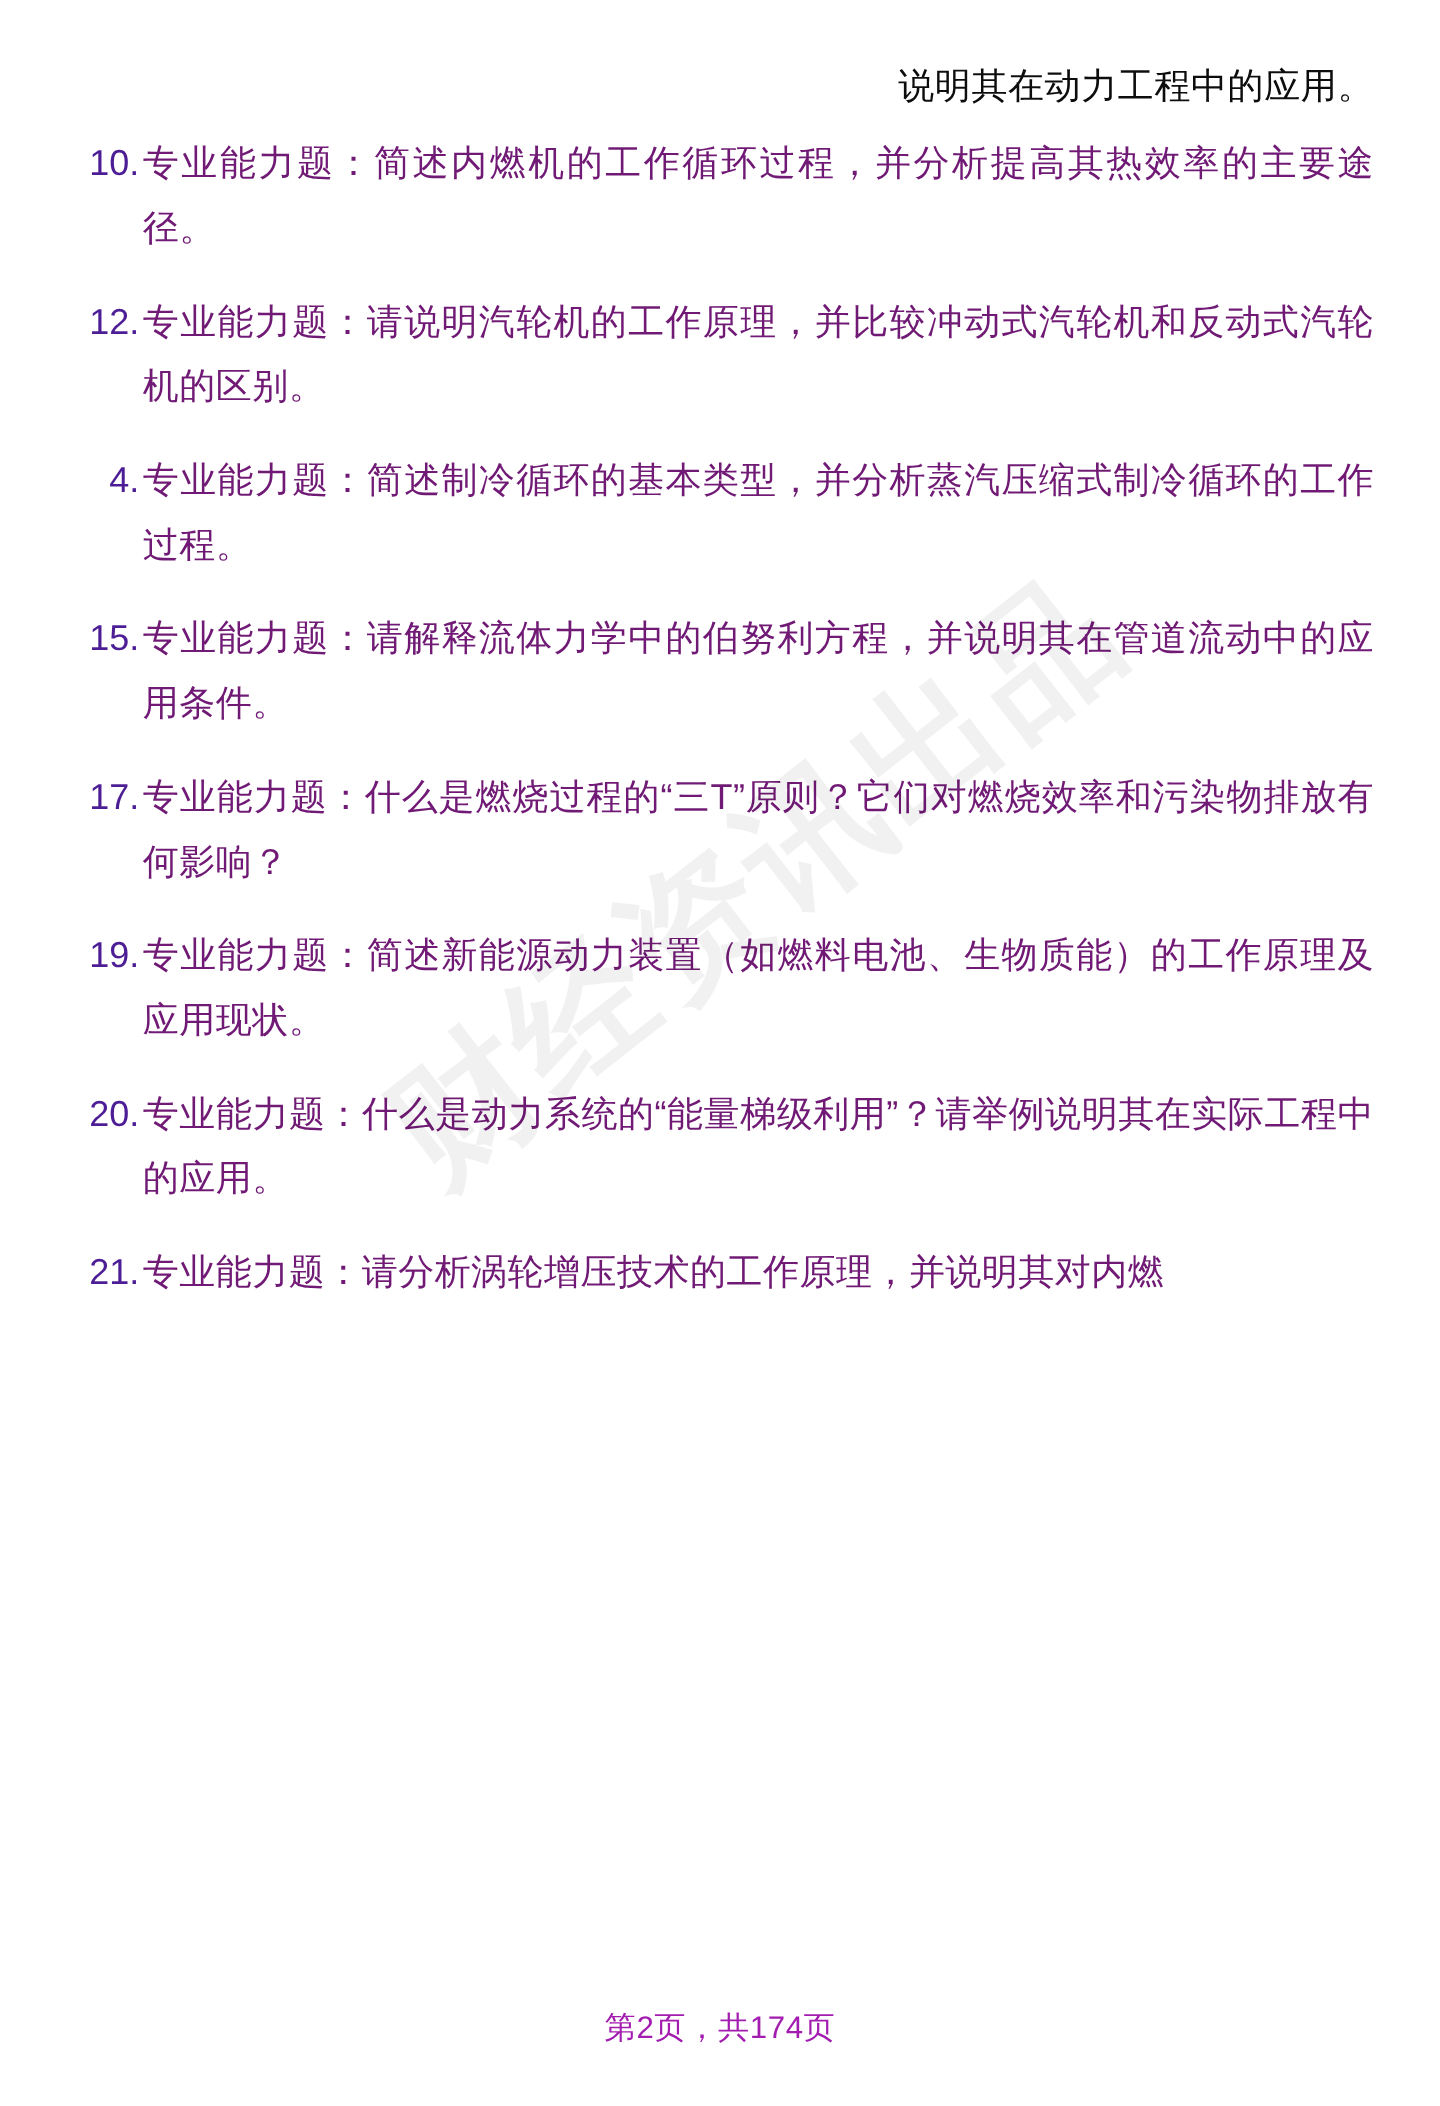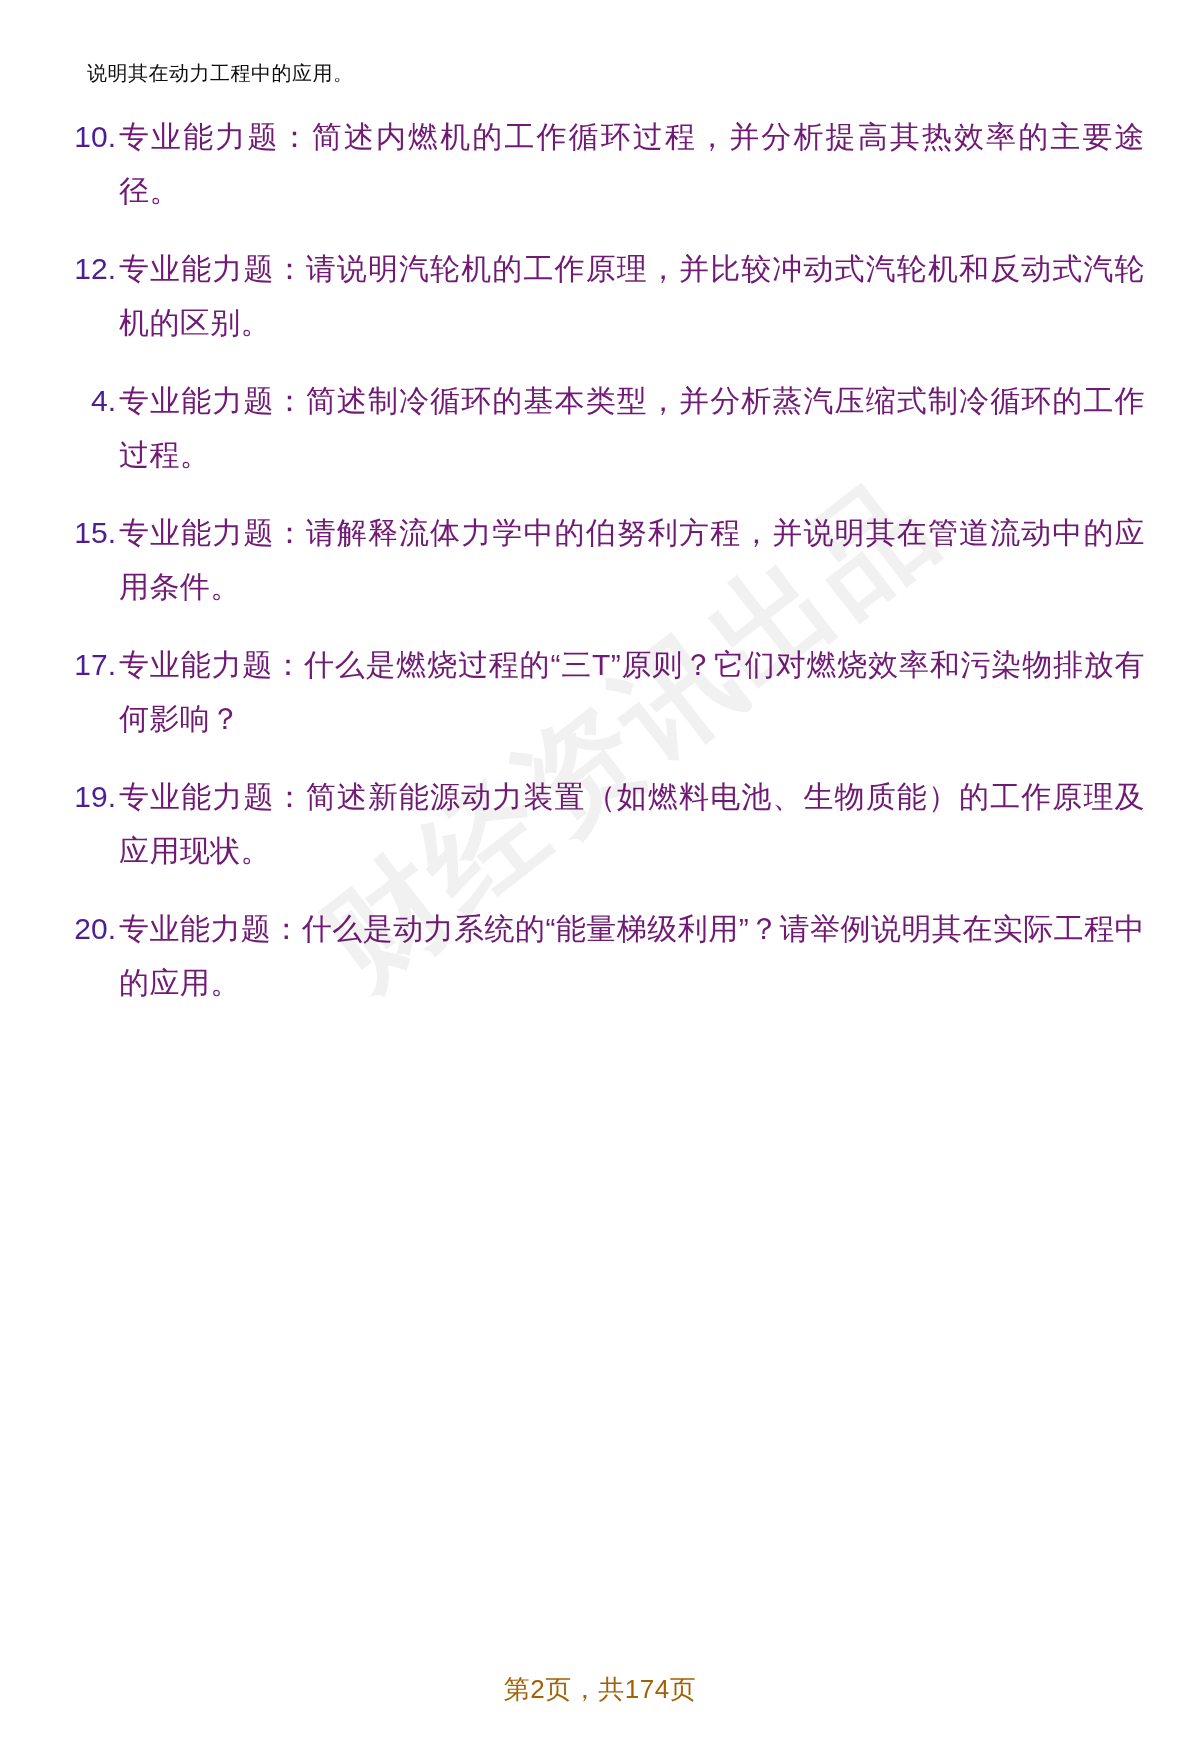--- a/index.html
+++ b/index.html
@@ -16,25 +16,26 @@
     overflow: hidden;
     box-sizing: border-box;
   }
   .content {
     position: absolute;
     left: 55px;
     top: 46px;
     width: 1090px;
   }
   .continued-line {
-    font-size: 20px;
+    font-size: 30px;
     line-height: 54px;
     color: #0d0d0d;
     margin: 0 0 10px 32px;
     letter-spacing: 0.5px;
+    text-align: right;
   }
   .item {
     display: flex;
     align-items: flex-start;
     margin-bottom: 24px;
   }
   .item-num {
     flex: 0 0 auto;
     width: 64px;
     text-align: right;
@@ -77,21 +78,21 @@
     letter-spacing: 4px;
     font-family: "Liberation Sans", "DejaVu Sans", sans-serif;
   }
   .footer {
     position: absolute;
     left: 0;
     right: 0;
     bottom: 48px;
     text-align: center;
     font-size: 26px;
-    color: #a16207;
+    color: #a21caf;
     letter-spacing: 0.5px;
   }
 </style>
 </head>
 <body>
 
 <div class="page">
 
   <div class="watermark">
     <span>财经资讯出品</span>
@@ -133,18 +134,22 @@
     <div class="item">
       <div class="item-num">19.</div>
       <div class="item-text">专业能力题：简述新能源动力装置（如燃料电池、生物质能）的工作原理及应用现状。</div>
     </div>
 
     <div class="item">
       <div class="item-num">20.</div>
       <div class="item-text">专业能力题：什么是动力系统的“能量梯级利用”？请举例说明其在实际工程中的应用。</div>
     </div>
 
+    <div class="item">
+      <div class="item-num">21.</div>
+      <div class="item-text">专业能力题：请分析涡轮增压技术的工作原理，并说明其对内燃</div>
+    </div>
 
   </div>
 
   <div class="footer">第2页，共174页</div>
 
 </div>
 
 </body></html>

